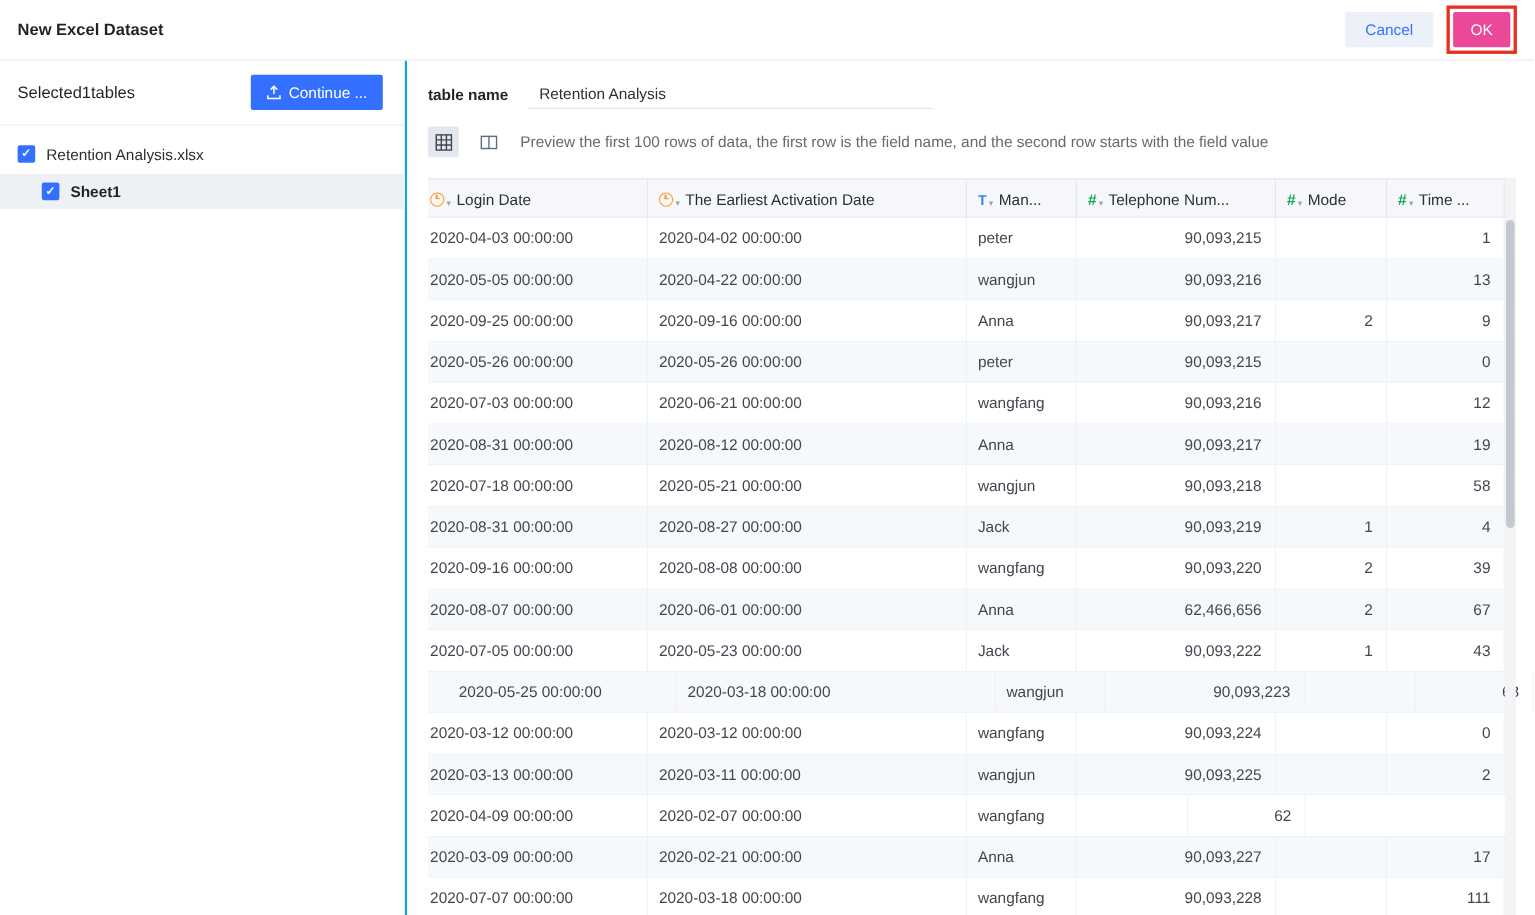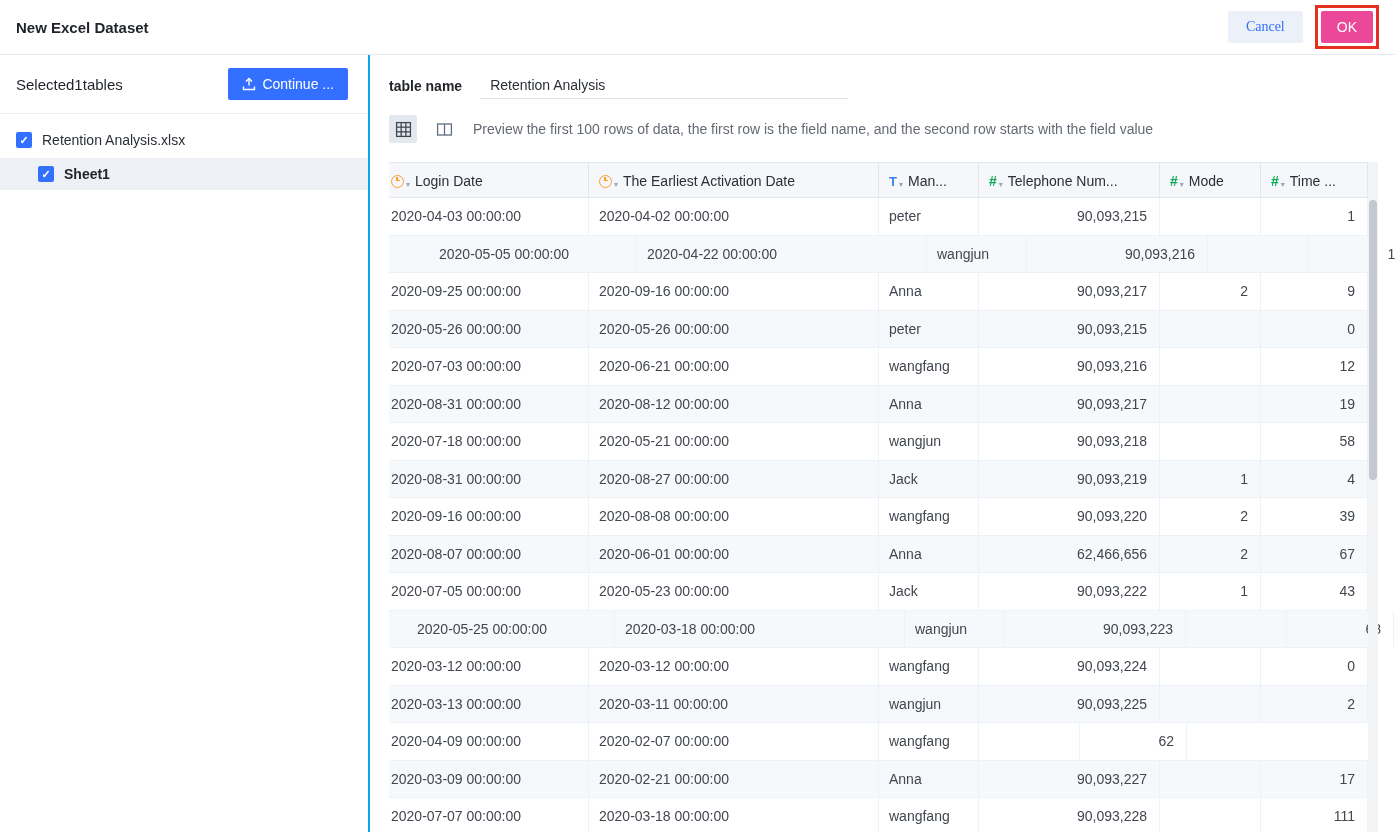--- a/index.html
+++ b/index.html
@@ -6,21 +6,21 @@
   html,body { margin:0; padding:0; background:#fff; }
   body { font-family:"Liberation Sans", sans-serif; }
   .app { position:relative; width:1395px; height:832px; background:#fff; overflow:hidden; }
 
   
   .topbar { position:absolute; left:0; top:0; width:1395px; height:55px;
             border-bottom:1px solid #e6e9ee; display:flex; align-items:center;
             justify-content:space-between; padding:0 16px; background:#fff; z-index:5; }
   .dialog-title { font-size:15px; font-weight:700; color:#1f2329; }
   .topbar-actions { display:flex; align-items:center; gap:12px; }
-  .btn-cancel { font-family:Liberation Serif, serif; font-size:14px; color:#3370ff; background:#ecf0f8;
+  .btn-cancel { font-family:Liberation Sans, sans-serif; font-size:14px; color:#3370ff; background:#ecf0f8;
                 border:none; border-radius:2px; padding:8px 18px; cursor:pointer; }
   .ok-annotation { display:inline-block; border:3px solid #e53020; padding:3px; }
   .btn-ok { font-family:Liberation Sans, sans-serif; font-size:14px; color:#fff; background:#ec4899;
             border:none; border-radius:2px; padding:8px 16px; cursor:pointer; }
 
   
   .sidebar { position:absolute; left:0; top:55px; width:370px; height:777px;
              border-right:2px solid #0ea5e9; background:#fff; }
   .sidebar-top { display:flex; align-items:center; justify-content:space-between;
                  padding:13px 20px 13px 16px; border-bottom:1px solid #eaedf2; }
@@ -189,21 +189,21 @@
       <div class="tbody">
           <div class="tr">
             <div class="td left first" style="width: 200px;">2020-04-03 00:00:00</div>
             <div class="td left" style="width: 290px;">2020-04-02 00:00:00</div>
             <div class="td left" style="width: 100px;">peter</div>
             <div class="td right" style="width: 181px;">90,093,215</div>
             <div class="td right" style="width: 101px;"></div>
             <div class="td right" style="width: 107px;">1</div>
           </div>
           <div class="tr">
-            <div class="td left first" style="width: 200px; margin-left: 48px;">2020-05-05 00:00:00</div>
+            <div class="td left first" style="width: 200px;">2020-05-05 00:00:00</div>
             <div class="td left" style="width: 290px;">2020-04-22 00:00:00</div>
             <div class="td left" style="width: 100px;">wangjun</div>
             <div class="td right" style="width: 181px;">90,093,216</div>
             <div class="td right" style="width: 101px;"></div>
             <div class="td right" style="width: 107px;">13</div>
           </div>
           <div class="tr">
             <div class="td left first" style="width: 200px;">2020-09-25 00:00:00</div>
             <div class="td left" style="width: 290px;">2020-09-16 00:00:00</div>
             <div class="td left" style="width: 100px;">Anna</div>

